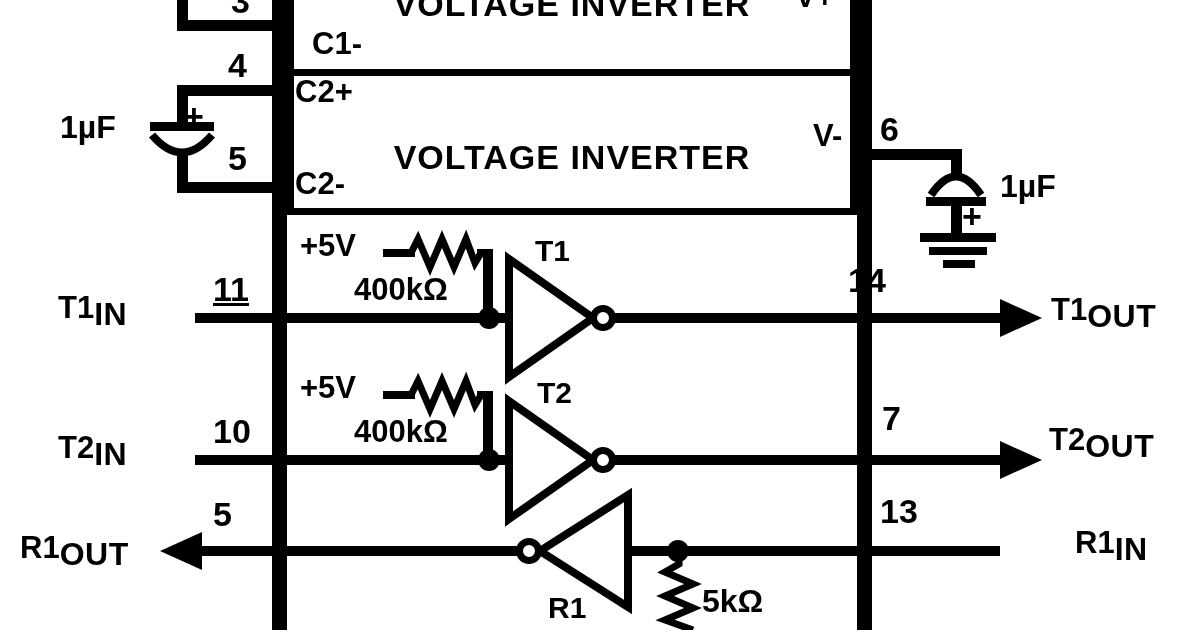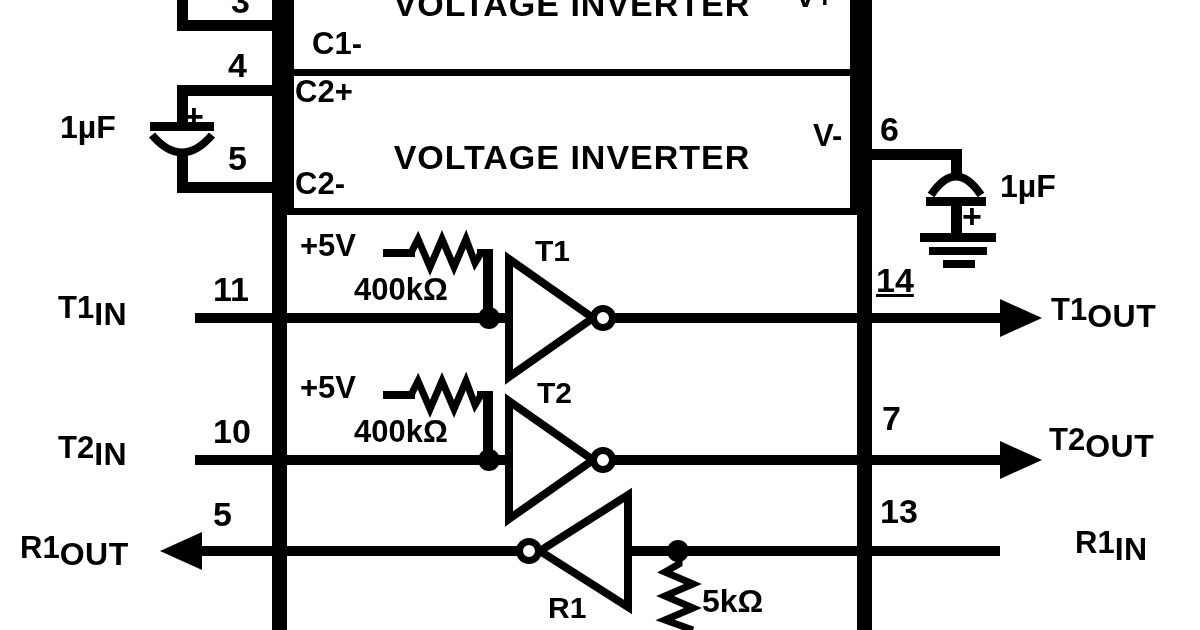--- a/index.html
+++ b/index.html
@@ -117,25 +117,25 @@
     <path d="M19,0 L19,8 L5,16 L33,28 L5,40 L33,52 L5,64 L33,74" fill="none" stroke="#000" stroke-width="7"></path>
   </svg>
   <div class="lbl" style="left:702px;top:585px;font-size:32px;">5kΩ</div>
 
   <div class="bar" style="left:272px;top:0;width:15px;height:630px;"></div>
   <div class="bar" style="left:857px;top:0;width:15px;height:630px;"></div>
 
   <div class="pin" style="left:231px;top:-16px;">3</div>
   <div class="pin" style="left:228px;top:48px;">4</div>
   <div class="pin" style="left:228px;top:141px;">5</div>
-  <div class="pin" style="left:213px;top:272px;">11</div>
+  <div class="pin" style="left:213px;top:272px;text-decoration:underline;">11</div>
   <div class="pin" style="left:213px;top:414px;">10</div>
   <div class="pin" style="left:213px;top:497px;">5</div>
   <div class="pin" style="left:880px;top:112px;">6</div>
-  <div class="pin" style="left:876px;top:263px;text-decoration:underline;">14</div>
+  <div class="pin" style="left:848px;top:263px;">14</div>
   <div class="pin" style="left:882px;top:401px;">7</div>
   <div class="pin" style="left:880px;top:494px;">13</div>
 
   <div class="sig" style="left:58px;top:291px;">
     <span>T1</span><span class="sub">IN</span>
   </div>
   <div class="sig" style="left:58px;top:431px;">
     <span>T2</span><span class="sub">IN</span>
   </div>
   <div class="sig" style="left:20px;top:531px;">

